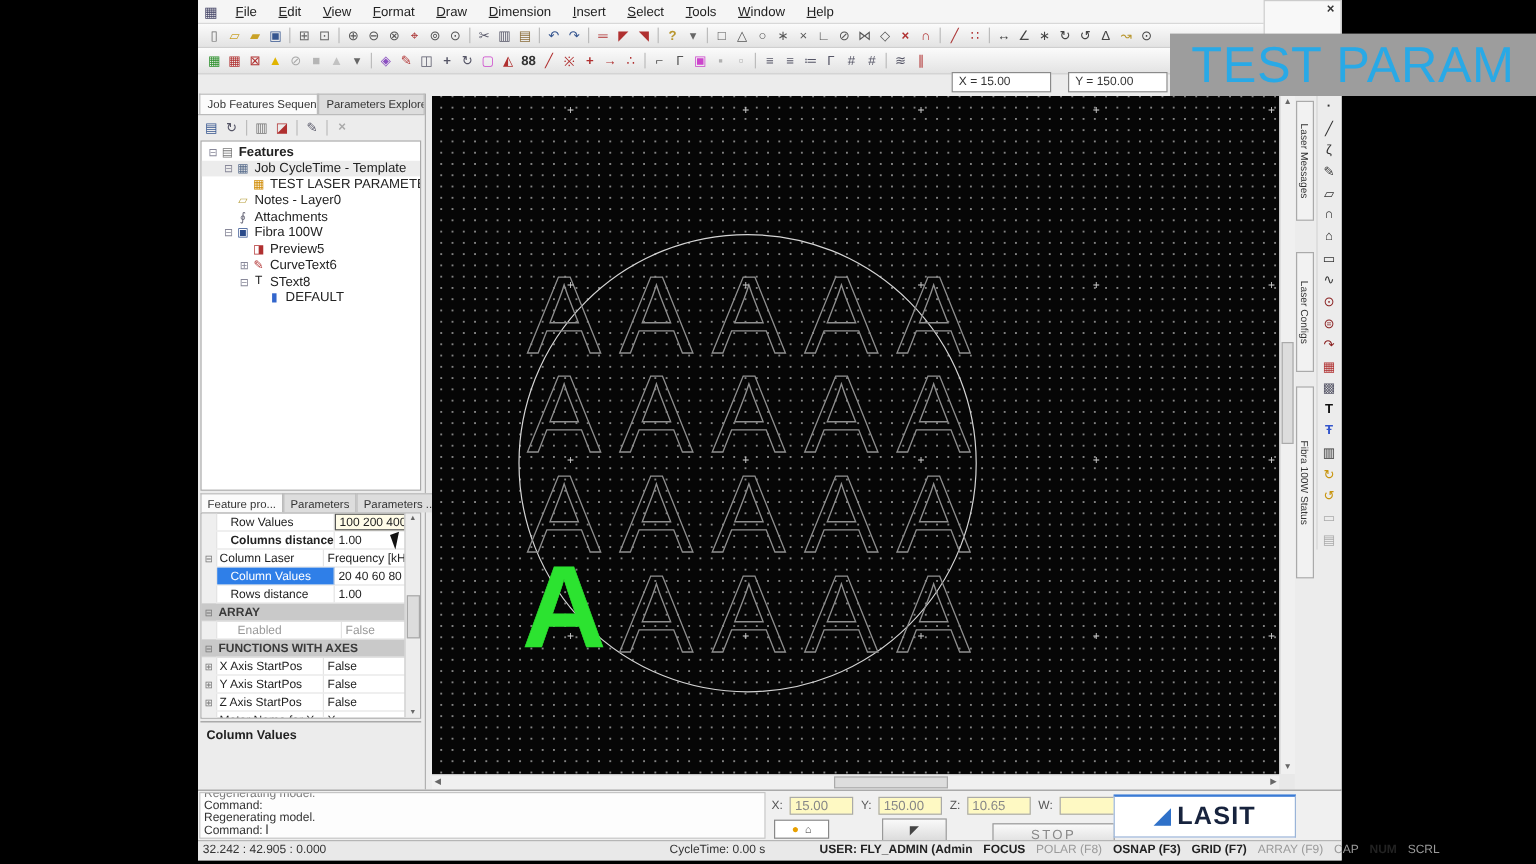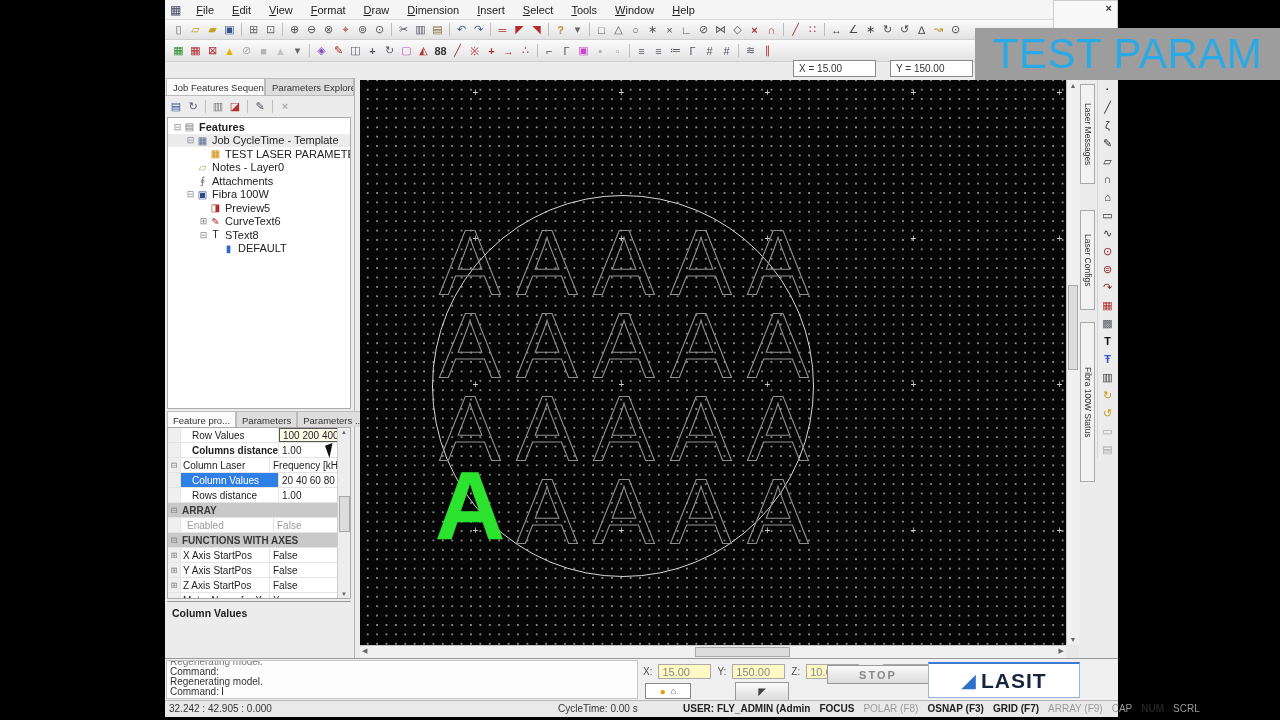--- a/index.html
+++ b/index.html
@@ -79,21 +79,21 @@
   .cmdarea{position:absolute;left:0;top:658px;width:953px;height:42px;background:#f0f0f0;border-top:1px solid #999;box-sizing:border-box;}
   .cmdtext{position:absolute;left:1px;top:1px;width:472px;height:39px;background:#fdfdfd;border:1px solid #c5c5c5;font-size:10px;color:#333;line-height:10px;overflow:hidden;padding-left:3px;box-sizing:border-box;}
   .cmdtext div:first-child{margin-top:-4px;color:#777;}
   .cmdcaret{display:inline-block;width:1px;height:8px;background:#333;margin-left:3px;}
   .fieldrow{position:absolute;left:478px;top:5px;display:flex;align-items:center;gap:6px;font-size:10px;color:#555;}
   .fbox{width:48px;height:13px;background:#fef9c3;border:1px solid #aaa;color:#888;font-size:11px;display:flex;align-items:center;padding-left:3px;}
   .laserbox{position:absolute;left:480px;top:24px;width:44px;height:14px;background:#fff;border:1px solid #888;display:flex;align-items:center;justify-content:center;gap:5px;font-size:10px;}
   .laserdot{color:#e8a000;}
   .laserhead{color:#333;font-size:9px;}
   .ptrbtn{position:absolute;left:570px;top:23px;width:52px;height:17px;background:linear-gradient(#fafafa,#dcdcdc);border:1px solid #999;display:flex;align-items:center;justify-content:center;font-size:10px;color:#444;}
-  .stopbtn{position:absolute;left:662px;top:6px;width:100px;height:17px;background:linear-gradient(#fafafa,#dcdcdc);border:1px solid #999;color:#888;font-weight:bold;font-size:11px;letter-spacing:2px;display:flex;align-items:center;justify-content:center;}
+  .stopbtn{position:absolute;left:662px;top:27px;width:100px;height:17px;background:linear-gradient(#fafafa,#dcdcdc);border:1px solid #999;color:#888;font-weight:normal;font-size:11px;letter-spacing:2px;display:flex;align-items:center;justify-content:center;}
   .lasit{position:absolute;left:763px;top:3px;width:152px;height:36px;background:#fff;border:1px solid #9ab4d8;border-top:2px solid #3a7bd5;display:flex;align-items:center;justify-content:center;gap:5px;box-sizing:border-box;}
   .lasitmark{color:#2f71c9;font-size:19px;line-height:19px;}
   .lasittext{font-size:21px;font-weight:bold;color:#17233d;letter-spacing:1px;}
   
   .statusbar{position:absolute;left:0;top:700px;width:953px;height:17px;background:#e9e9e9;border-top:1px solid #b5b5b5;font-size:10px;color:#333;box-sizing:border-box;}
   .scoords{position:absolute;left:4px;top:2px;}
   .scycle{position:absolute;left:393px;top:2px;}
   .sitems{position:absolute;left:518px;top:2px;display:flex;gap:9px;white-space:nowrap;}
   .son{font-weight:bold;color:#222;}
   .soff{color:#9a9a9a;}
@@ -329,21 +329,21 @@
             <span class="pexp"></span>
             <span class="pname" style="padding-left: 11px;">Rows distance</span>
             <span class="pval">1.00</span>
           </div>
           <div class="prow pcat">
             <span class="pexp">⊟</span>
             <span class="pcatname">ARRAY</span>
           </div>
           <div class="prow dis">
             <span class="pexp"></span>
-            <span class="pname" style="padding-left: 6px;">Enabled</span>
+            <span class="pname" style="padding-left: 17px;">Enabled</span>
             <span class="pval">False</span>
           </div>
           <div class="prow pcat">
             <span class="pexp">⊟</span>
             <span class="pcatname">FUNCTIONS WITH AXES</span>
           </div>
           <div class="prow">
             <span class="pexp">⊞</span>
             <span class="pname" style="padding-left: 2px;">X Axis StartPos</span>
             <span class="pval">False</span>

